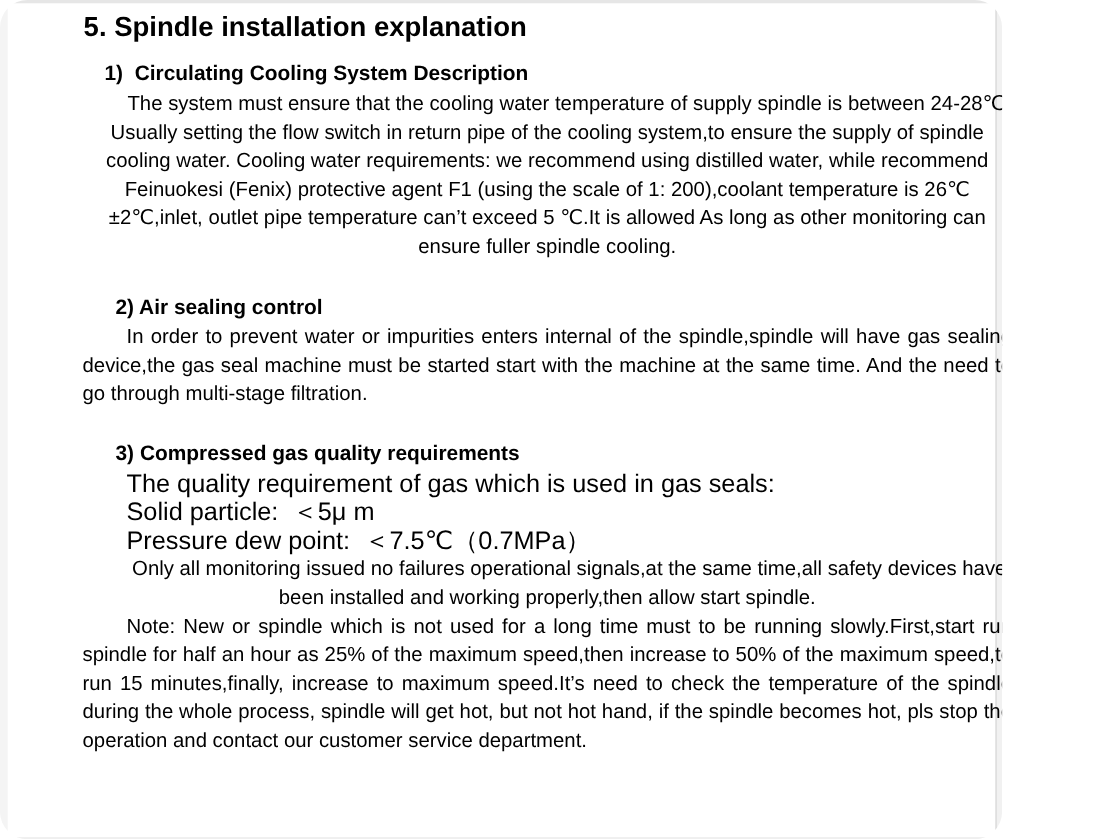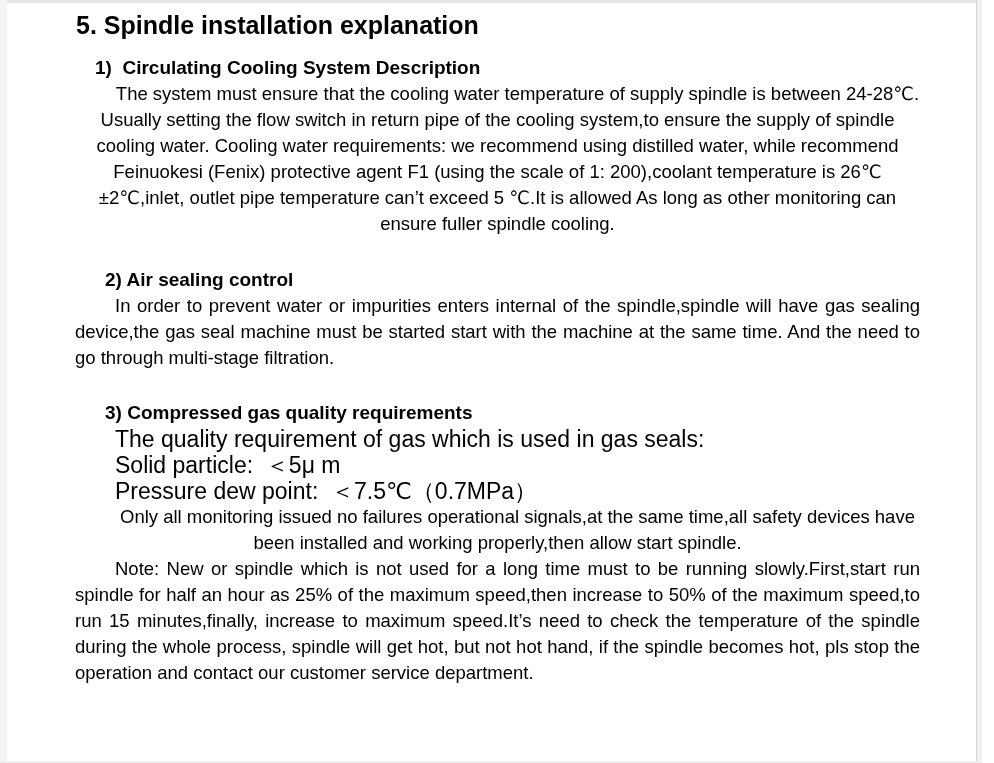--- a/index.html
+++ b/index.html
@@ -2,26 +2,27 @@
 <html><head>
 <meta charset="utf-8">
 <style>
   html, body {
     margin: 0;
     padding: 0;
     background: #ffffff;
   }
   .page {
     position: relative;
-    width: 982px;
+    width: 911px;
     height: 763px;
     background: #ffffff;
     font-family: "Liberation Sans", "DejaVu Sans", sans-serif;
     color: #000000;
     overflow: hidden;
+    border-radius: 25px;
   }
   
   .edge-top    { position: absolute; top: 0; left: 0; right: 0; height: 3px; background: #e6e6e6; }
   .edge-left   { position: absolute; top: 0; left: 0; bottom: 0; width: 7px; background: #f4f4f4; }
   .edge-right  { position: absolute; top: 0; right: 0; bottom: 0; width: 5px; background: #f1f1f1; border-left: 1px solid #d2d2d2; }
   .edge-bottom { position: absolute; left: 0; right: 0; bottom: 0; height: 2px; background: #efefef; }
 
   .content {
     position: absolute;
     left: 75px;

